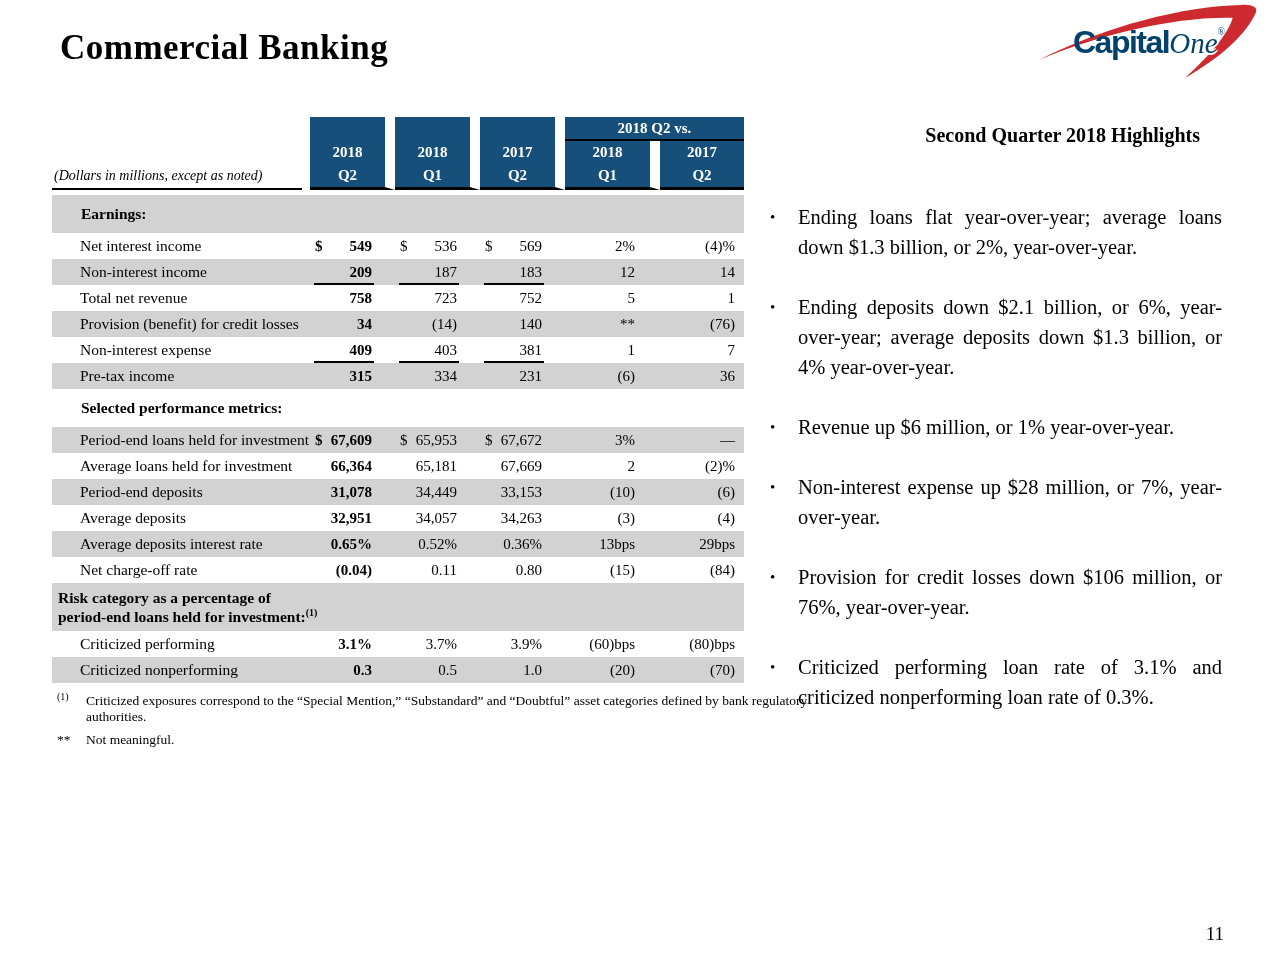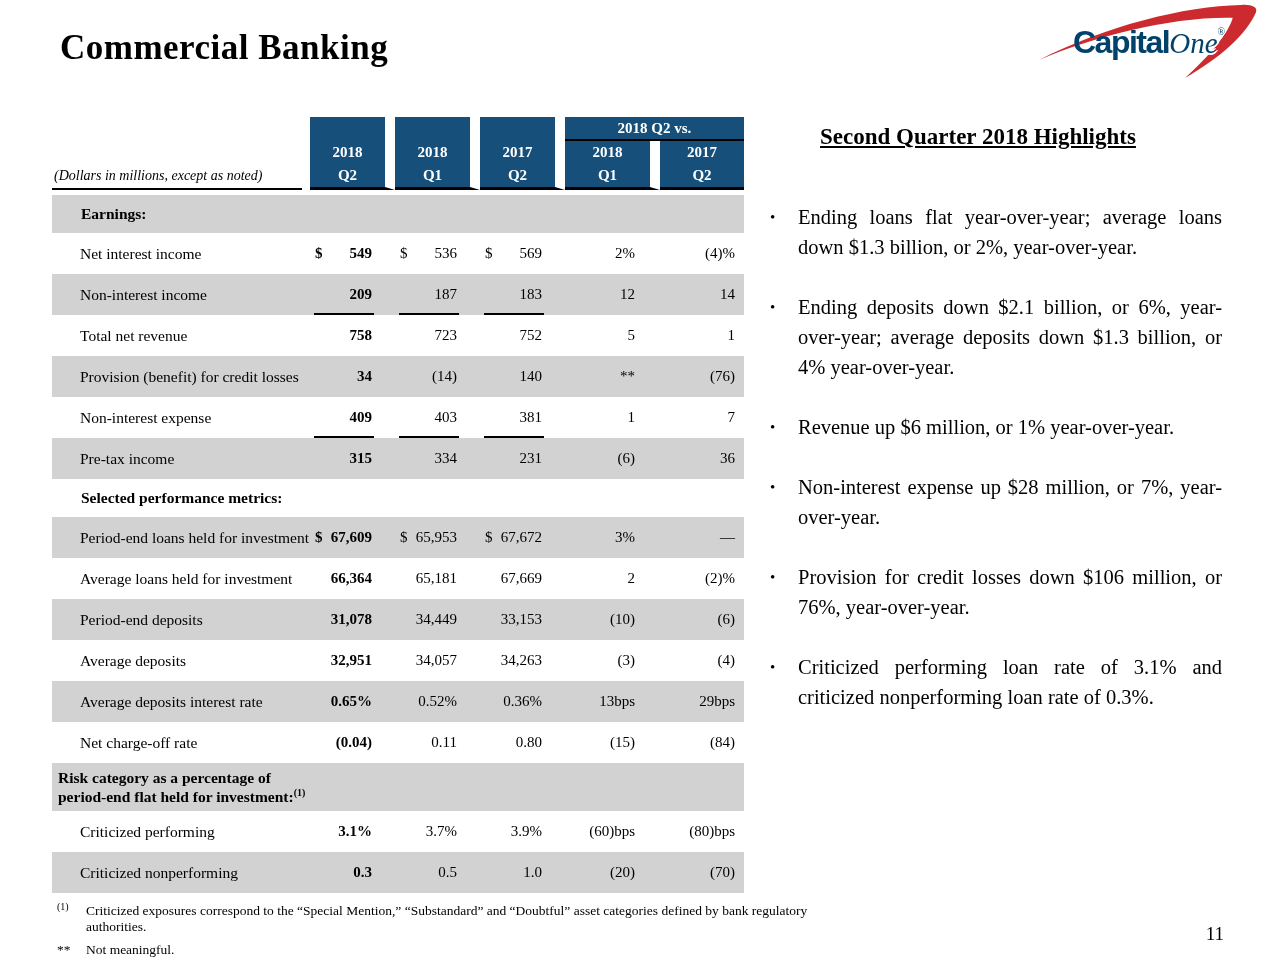--- a/index.html
+++ b/index.html
@@ -32,21 +32,21 @@
     grid-column:1; grid-row:1/4; display:flex; align-items:flex-end;
     padding:0 0 4px 2px; margin-right:8px; border-bottom:2.5px solid #000;
     font-style:italic; font-size:14px;
   }
   .nv { background:var(--navy,#16507A); color:#fff; font-weight:bold; font-size:15px;
     display:flex; align-items:center; justify-content:center; }
   .gapR { border-right:10px solid #fff; }
   .qtr { border-bottom:3px solid #000; }
   .span-head { border-bottom:2.5px solid #000; }
   .tbody { margin-top:5px; }
-  .row { height:41px; }
+  .row { height:26px; }
   .row.shaded { background:var(--stripe,#D2D2D2); }
   .row.sect { height:38px; }
   .row.sect2 { height:48px; }
   .lbl { display:flex; align-items:center; padding-left:28px; font-size:15.5px; }
   .sect-lbl { grid-column:1/7; display:block; padding-left:6px; font-weight:bold;
     white-space:pre-line; line-height:1.15; }
   .sect .sect-lbl { padding-top:10px;padding-left:29px; }
   .sect2 .sect-lbl { padding-top:6px; }
   .fn-sup { font-size:10px; vertical-align:super; font-weight:bold; }
   .val { position:relative; display:flex; align-items:center; justify-content:flex-end;
@@ -56,22 +56,22 @@
   .chg4 { padding-right:25px; }
   .chg5 { padding-right:9px; }
   .rule { position:absolute; right:21px; bottom:0; width:60px; height:2.5px; background:#000; }
   
   .footnotes { margin-top:10px; width:810px; }
   .fn { display:flex; align-items:flex-start; margin-bottom:7px; font-size:13.5px; }
   .fn-m { width:34px; padding-left:5px; flex:none; }
   .fn-m.sup-m { font-size:10px; position:relative; top:-2px; }
   .fn-t { flex:1; }
   
-  .hl-title { position:absolute; left:756px; top:124px; width:444px; text-align:center;
-    font-size:23px; font-weight:bold;text-decoration:underline; }
+  .hl-title { position:absolute; left:756px; top:124px; width:444px; text-align:right;
+    font-size:20px; font-weight:bold; }
   .bullets { position:absolute; left:756px; top:202px; width:466px; }
   .bullet { display:flex; margin-bottom:30px; }
   .bullet-m { width:42px; flex:none; padding-left:14px; font-size:15px; line-height:30px; }
   .bullet-t { flex:1; font-size:20.5px; line-height:30px; text-align:justify; }
   
   .page-num { position:absolute; right:56px; bottom:15px; font-size:19px; }
 </style>
 </head>
 <body>
 
@@ -363,21 +363,21 @@
           </div>
           <div class="val chg4">
             <span>(15)</span>
           </div>
           <div class="val chg5">
             <span>(84)</span>
           </div>
         </div>
         <div class="row grid6 shaded sect2">
           <div class="lbl sect-lbl"><span>Risk category as a percentage of
-period-end flat held for investment:</span><sup class="fn-sup">(1)</sup></div>
+period-end loans held for investment:</span><sup class="fn-sup">(1)</sup></div>
         </div>
         <div class="row grid6">
           <div class="lbl">Criticized performing</div>
           <div class="val b">
             <span>3.1%</span>
           </div>
           <div class="val">
             <span>3.7%</span>
           </div>
           <div class="val">

